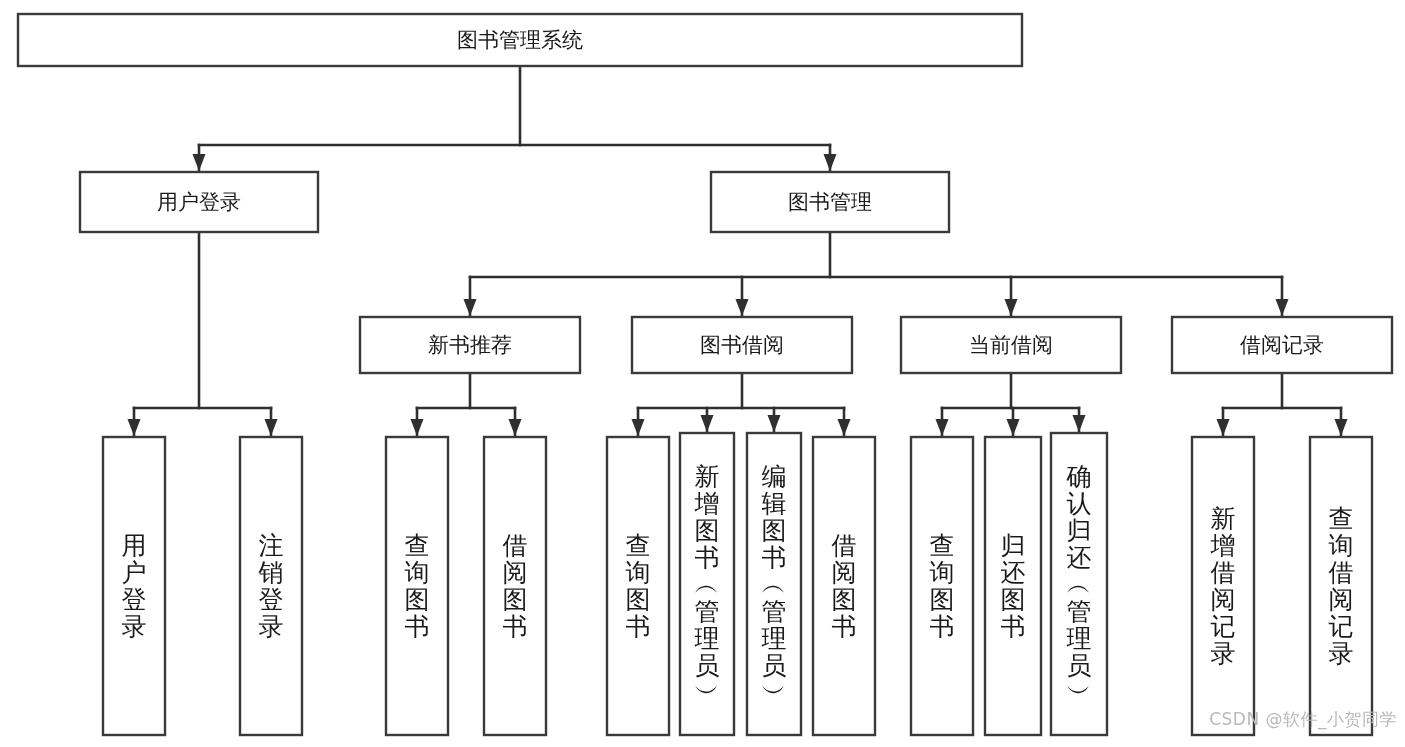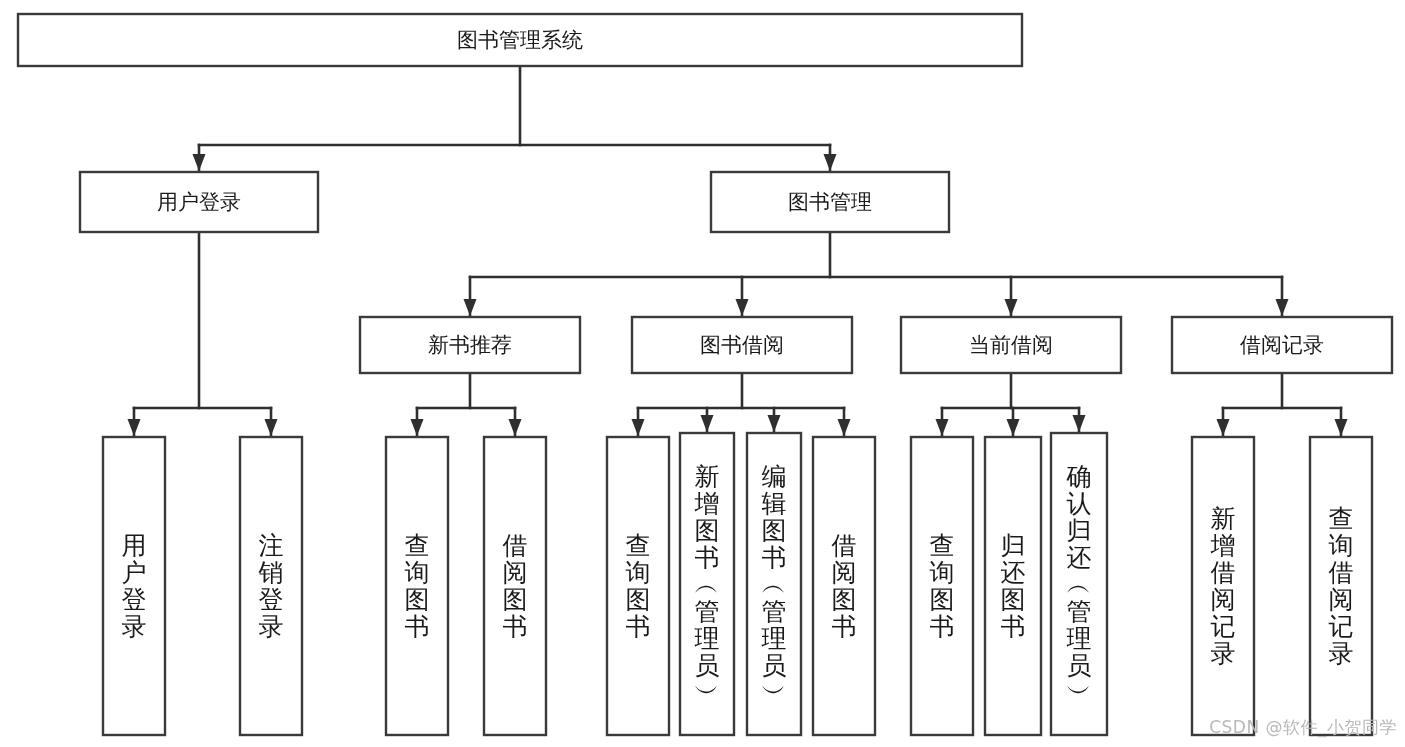--- a/index.html
+++ b/index.html
@@ -52,21 +52,21 @@
   }
   .node-label-v {
     font-family: "DejaVu Sans", "Liberation Sans", sans-serif;
     font-size: 25px;
     fill: #1a1a1a;
     text-anchor: middle;
   }
   .watermark {
     position: absolute;
     right: 8px;
-    bottom: 8px;
+    bottom: 16px;
     font-family: "DejaVu Sans", "Liberation Sans", sans-serif;
     font-size: 17px;
     color: #b9b9b9;
     white-space: nowrap;
     letter-spacing: 0.5px;
   }
 </style>
 </head>
 <body>
 

